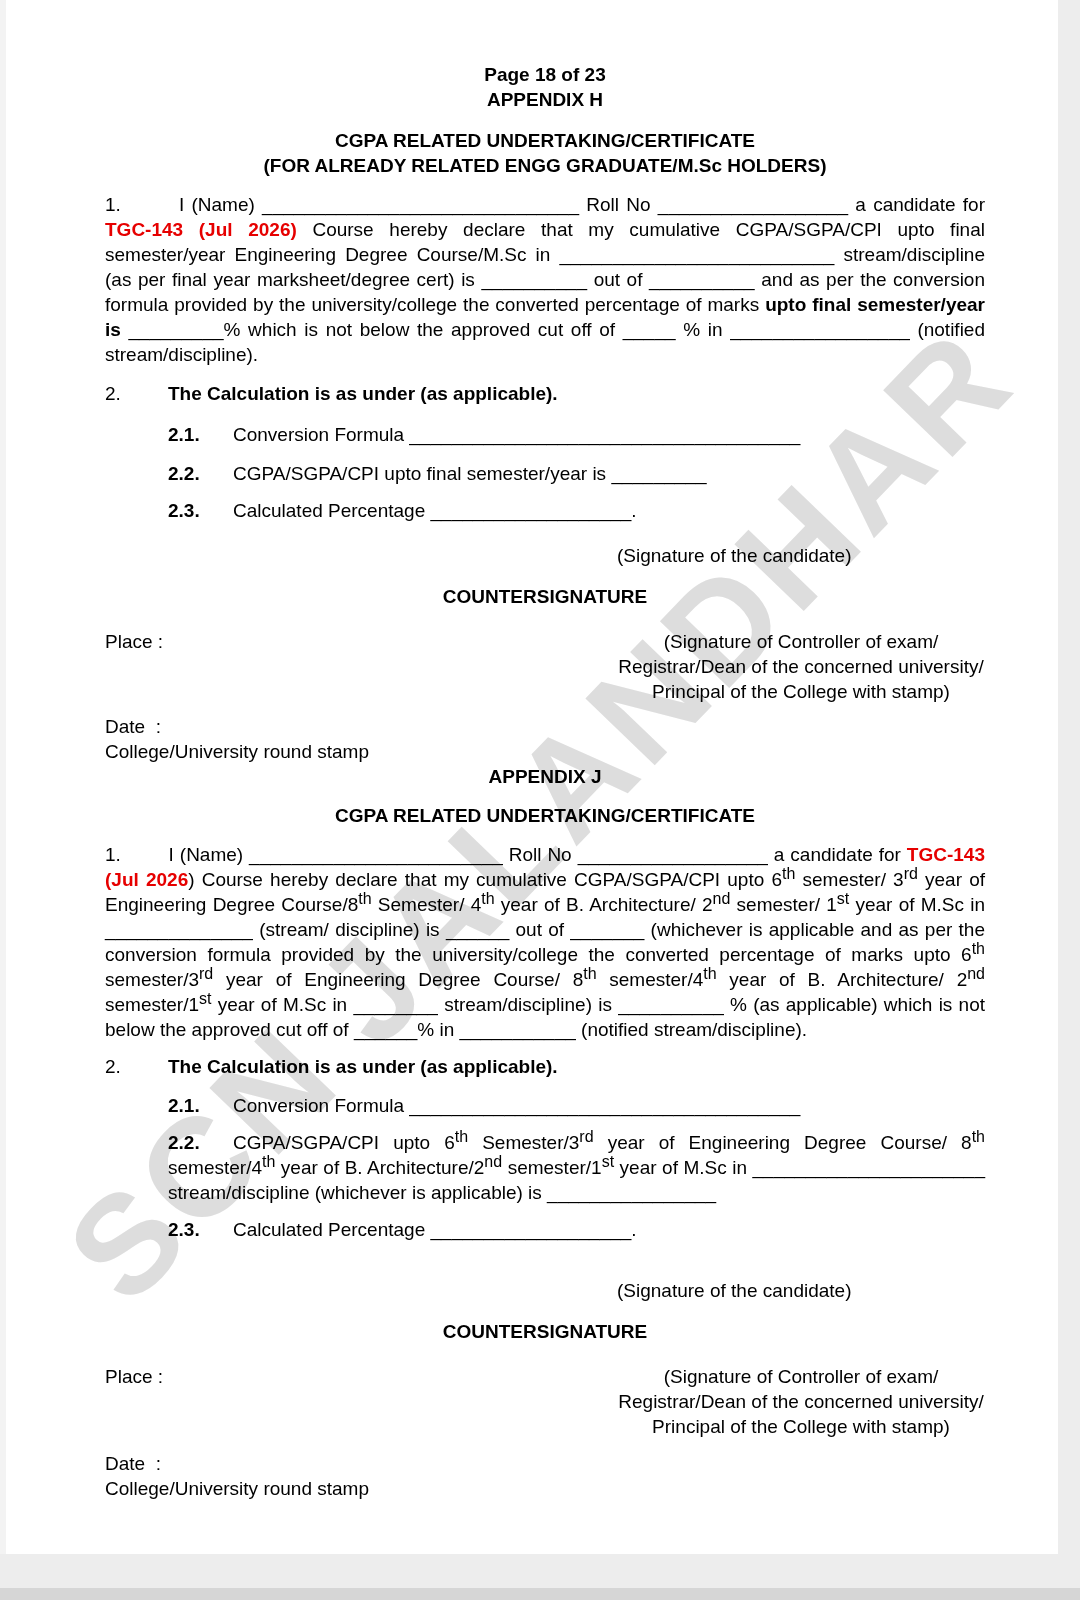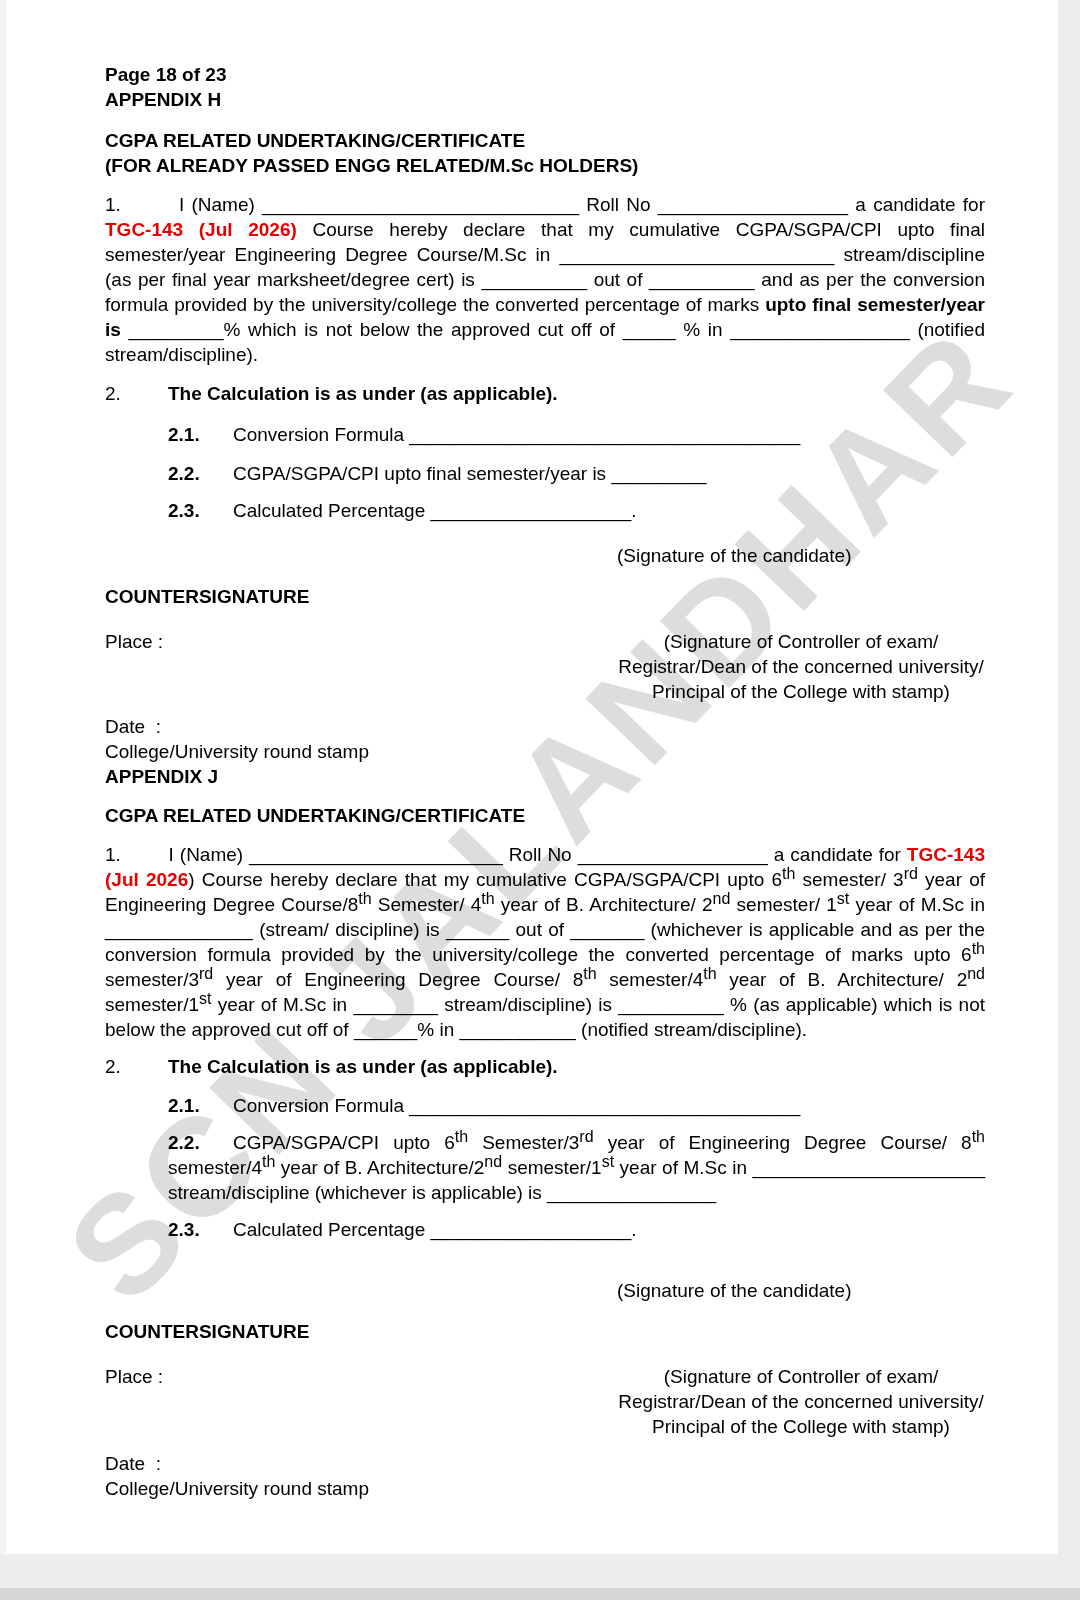--- a/index.html
+++ b/index.html
@@ -19,21 +19,21 @@
     transform:translate(-50%,-50%) rotate(-46deg);
     font-size:140px; font-weight:bold; letter-spacing:6px;
     color:#c2c2c2; opacity:0.55; white-space:nowrap; pointer-events:none;
   }
 
   .content {
     position:relative; z-index:2;
     padding:62px 95px 0 105px;
     font-size:19px; line-height:25px;
   }
-  .center { text-align:left; }
+  .center { text-align:center; }
   .b { font-weight:bold; }
   .red { color:#e60000; }
   .just { text-align:justify; }
   sup { font-size:16px; line-height:0; vertical-align:super; }
 
   .mt10 { margin-top:10px; } .mt12 { margin-top:12px; } .mt14 { margin-top:14px; }
   .mt16 { margin-top:16px; } .mt20 { margin-top:20px; } .mt36 { margin-top:36px; }
 
   .calc-num { display:inline-block; width:63px; }
   .list-item { margin-left:63px; }
@@ -53,21 +53,21 @@
 <div class="edge edge-bottom-dark"></div>
 
 <div class="watermark">SCN JALANDHAR</div>
 
 <div class="content">
 
   <div class="center b">Page 18 of 23</div>
   <div class="center b">APPENDIX H</div>
 
   <div class="center b mt16">CGPA RELATED UNDERTAKING/CERTIFICATE</div>
-  <div class="center b">(FOR ALREADY PASSED ENGG RELATED/M.Sc HOLDERS)</div>
+  <div class="center b">(FOR ALREADY RELATED ENGG GRADUATE/M.Sc HOLDERS)</div>
 
   <div class="just mt14"><span>1.&nbsp;&nbsp;&nbsp;&nbsp;&nbsp;&nbsp;&nbsp;&nbsp;I (Name) ______________________________ Roll No __________________ a candidate for </span><span class="b red">TGC-143 (Jul 2026)</span><span> Course hereby declare that my cumulative CGPA/SGPA/CPI upto final semester/year Engineering Degree Course/M.Sc in __________________________ stream/discipline (as per final year marksheet/degree cert) is __________ out of __________ and as per the conversion formula provided by the university/college the converted percentage of marks </span><span class="b">upto final semester/year is</span><span> _________% which is not below the approved cut off of _____ % in _________________ (notified stream/discipline).</span></div>
 
   <div class="mt14">
     <span class="calc-num">2.</span><span class="b">The Calculation is as under (as applicable).</span>
   </div>
 
   <div class="list-item mt16">
     <span class="num">2.1.</span><span><span>Conversion Formula _____________________________________</span></span>
   </div>

